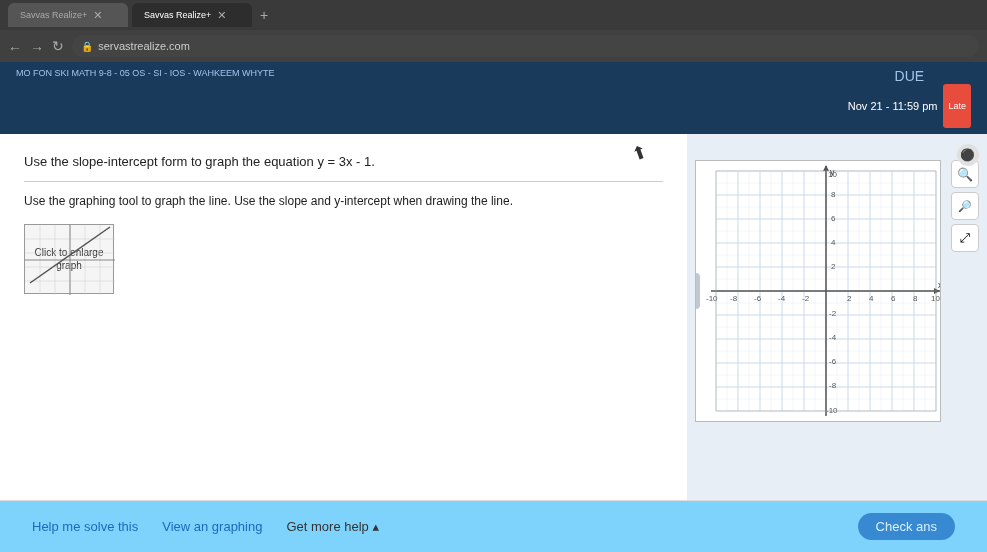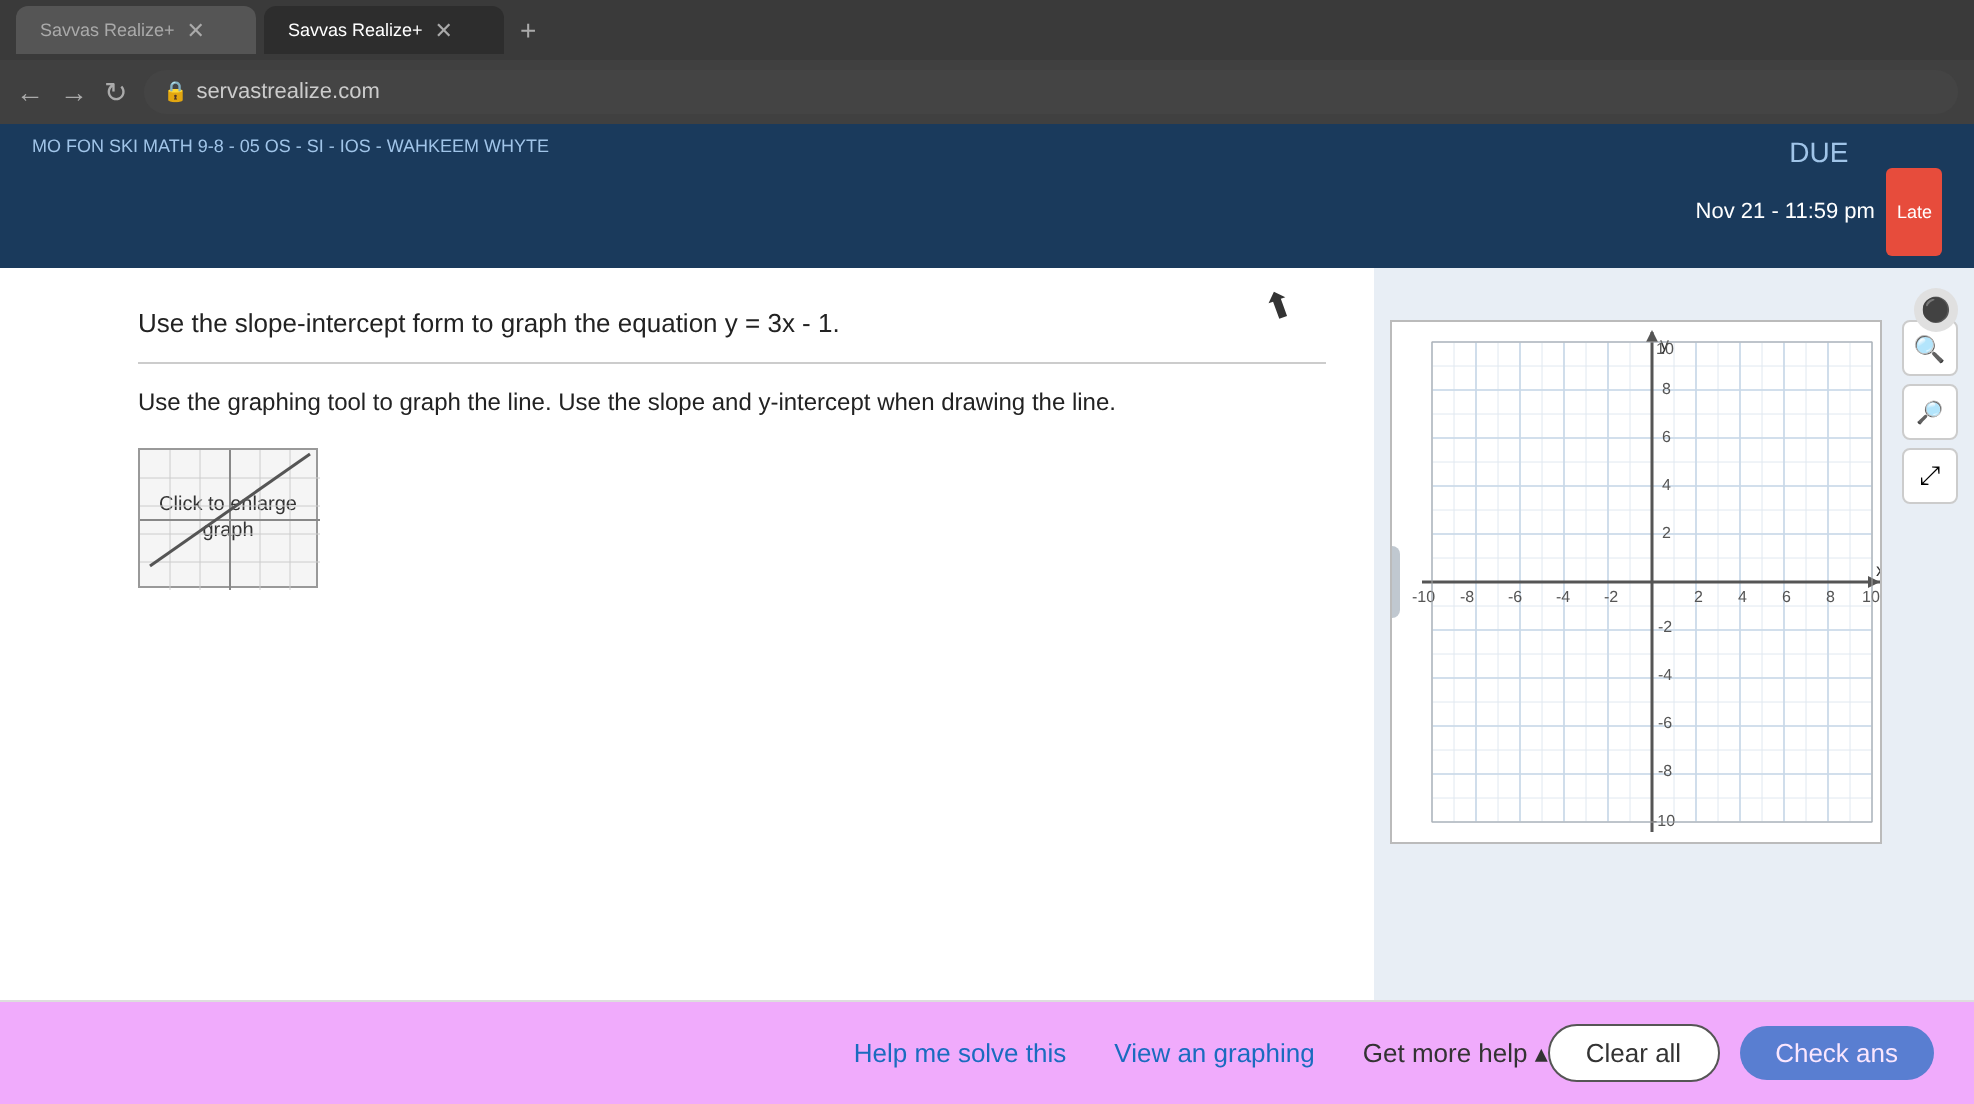--- a/index.html
+++ b/index.html
@@ -120,21 +120,20 @@
       padding: 17px 5px;
       border-radius: 3px;
     }
 
     
     .content-area {
       flex: 1;
       display: flex;
       background: #0ea5e9;
       position: relative;
-      margin-left: 45px;
     }
 
     
     .left-panel {
       flex: 1;
       background: #fff;
       padding: 20px 24px;
       display: flex;
       flex-direction: column;
       position: relative;
@@ -241,26 +240,26 @@
       align-items: center;
       justify-content: center;
       cursor: pointer;
       font-size: 8px;
       color: #666;
     }
 
     
     .bottom-bar {
       height: 52px;
-      background: #f0abfc;
+      background: #7dd3fc;
       border-top: 1px solid #ddd;
       display: flex;
       align-items: center;
-      padding: 0 20px;
-      justify-content: flex-end;
+      padding: 0 32px;
+      justify-content: space-between;
     }
     .bottom-left {
       display: flex;
       align-items: center;
       gap: 24px;
     }
     .bottom-link {
       font-size: 13px;
       color: #1a6bbf;
       cursor: pointer;
@@ -532,18 +531,17 @@
     </div>
   </div>
 
   <div class="bottom-bar">
     <div class="bottom-left">
       <a class="bottom-link">Help me solve this</a>
       <a class="bottom-link">View an graphing</a>
       <a class="bottom-link" style="color:#333;">Get more help ▴</a>
     </div>
     <div class="bottom-right">
-      <button class="clear-all-btn">Clear all</button>
       <button class="check-ans-btn">Check ans</button>
     </div>
   </div>
 
 </div>
 
 </body></html>

